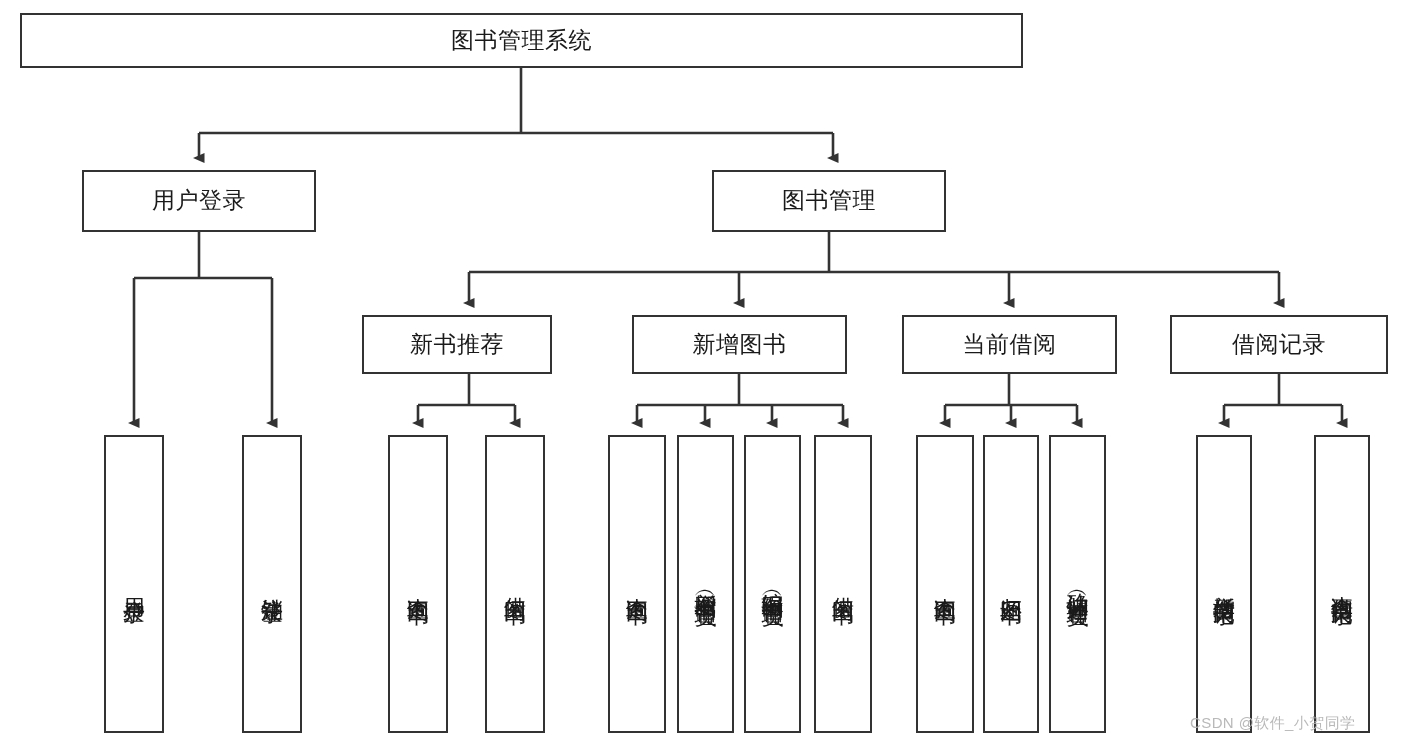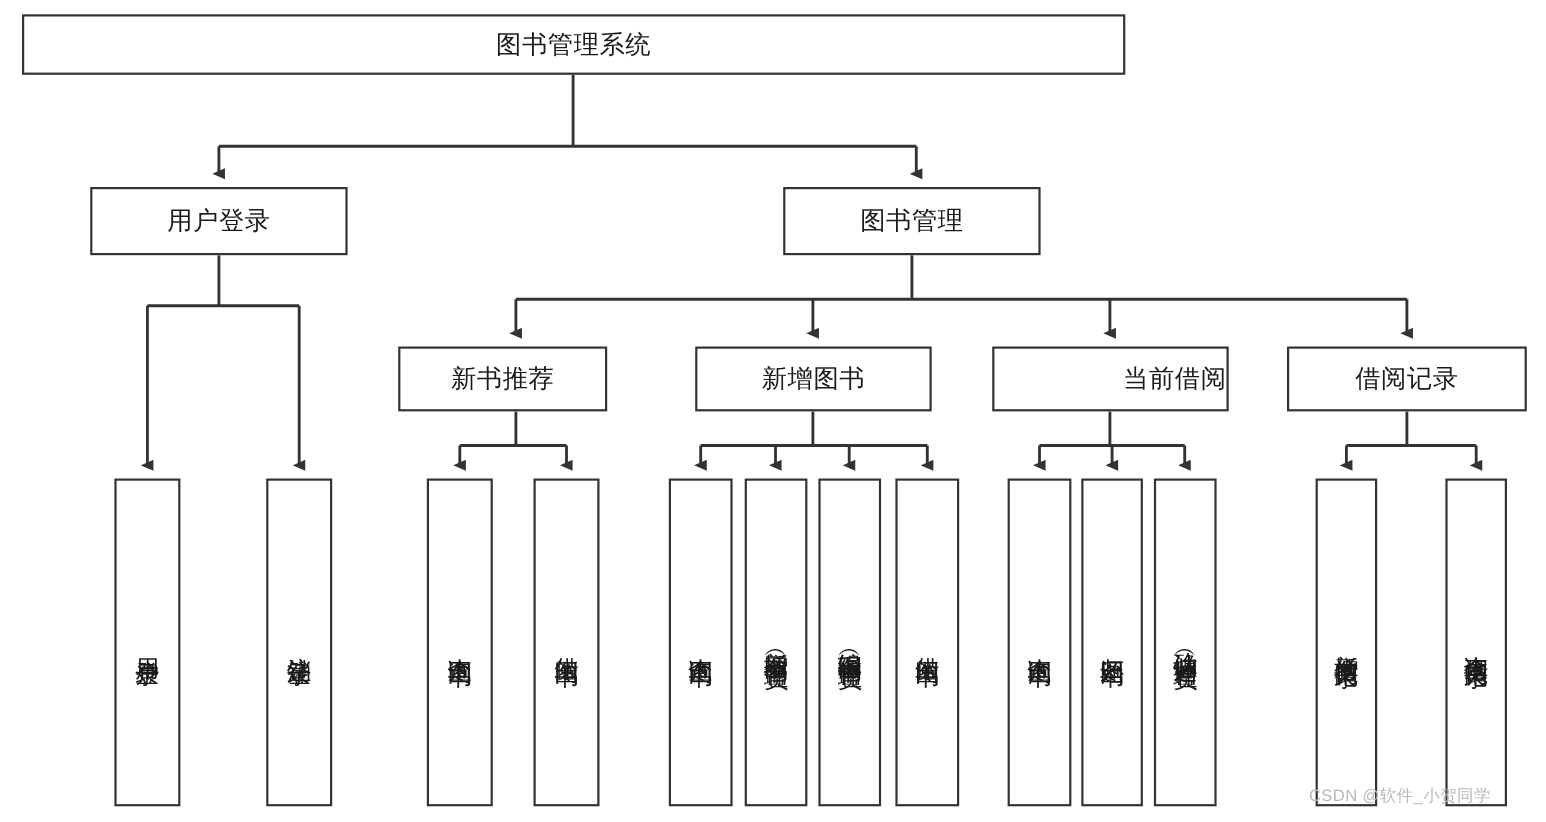--- a/index.html
+++ b/index.html
@@ -128,21 +128,21 @@
   <div class="node h" style="left: 712px; top: 170px; width: 234px; height: 62px;">
     <span class="label">图书管理</span>
   </div>
 
   <div class="node h" style="left: 362px; top: 315px; width: 190px; height: 59px;">
     <span class="label">新书推荐</span>
   </div>
   <div class="node h" style="left: 632px; top: 315px; width: 215px; height: 59px;">
     <span class="label">新增图书</span>
   </div>
-  <div class="node h" style="left: 902px; top: 315px; width: 215px; height: 59px; justify-content: flex-end;">
+  <div class="node h" style="left: 902px; top: 315px; width: 215px; height: 59px;">
     <span class="label">当前借阅</span>
   </div>
   <div class="node h" style="left: 1170px; top: 315px; width: 218px; height: 59px; text-align: center;">
     <span class="label">借阅记录</span>
   </div>
 
   <div class="node v" style="left: 104px; top: 435px; width: 60px; height: 298px;">
     <span class="label">用户登录</span>
   </div>
   <div class="node v" style="left: 242px; top: 435px; width: 60px; height: 298px;">

